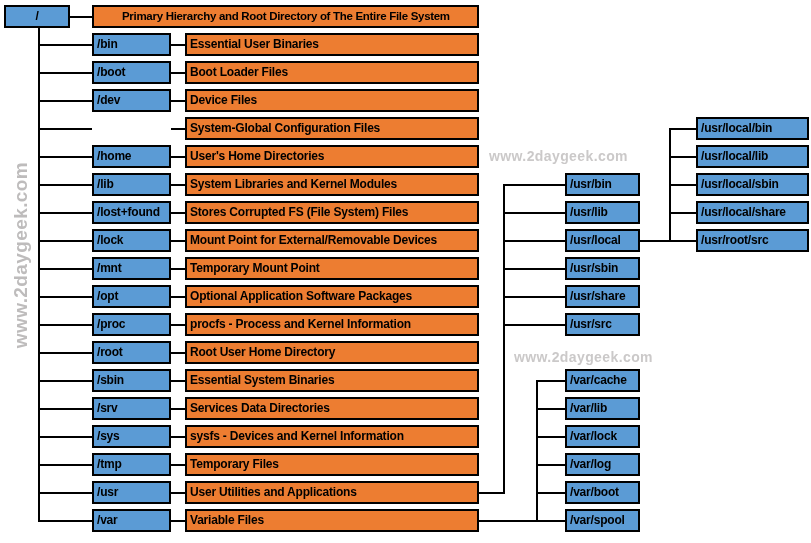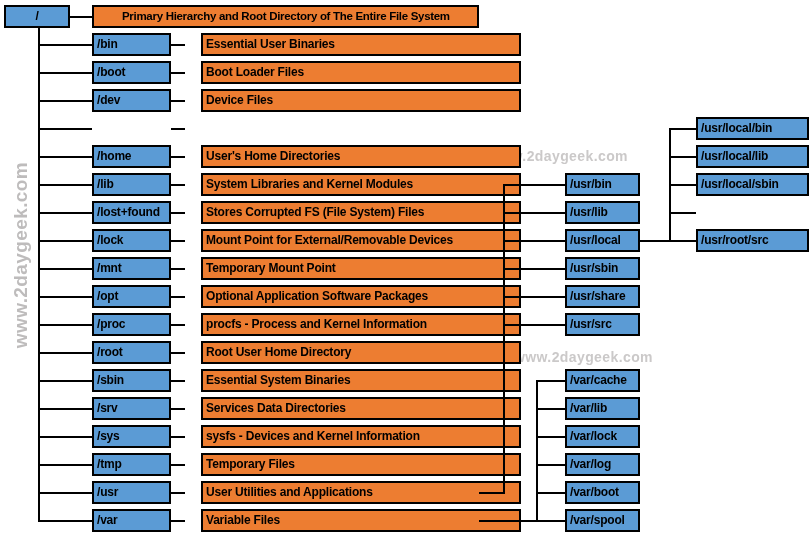--- a/index.html
+++ b/index.html
@@ -11,21 +11,21 @@
     position:absolute; box-sizing:border-box; height:23px;
     border:2px solid #000; color:#000; font-weight:bold;
     font-size:12px; letter-spacing:-0.2px; line-height:19px;
     white-space:nowrap; overflow:hidden; padding-left:3px;
   }
   .blue   { background:#5B9BD5; }
   .orange { background:#ED7D31; }
   .root-node { left:4px;  top:5px; width:66px; text-align:center; padding-left:0; }
   .root-desc { left:92px; top:5px; width:387px; font-size:11.5px; letter-spacing:-0.3px;padding-left:28px; }
   .l1  { left:92px;  width:79px;  }
-  .l1d { left:185px; width:320px;margin-left:16px; }
+  .l1d { left:185px; width:294px; }
   .c2  { left:565px; width:75px;  }
   .c3  { left:696px; width:113px; }
   .hl, .vl { position:absolute; background:#000; }
   .hl { height:2px; }
   .vl { width:2px; }
   .wm { position:absolute; font-weight:bold; color:#CBC9C9; letter-spacing:0.4px; }
   .wm-usr { left:489px; top:148px; font-size:14px; }
   .wm-var { left:514px; top:349px; font-size:14px; }
   .wm-left {
     left:-89px; top:244px; width:220px; height:22px; line-height:22px;
@@ -84,20 +84,21 @@
     <i class="hl" style="left:171px;top:492px;width:14px"></i>
   <i class="hl" style="left:38px;top:520px;width:54px"></i>
     <i class="hl" style="left:171px;top:520px;width:14px"></i>
 
   <div class="node blue l1" style="top:33px">/bin</div>
   <div class="node orange l1d" style="top:33px">Essential User Binaries</div>
   <div class="node blue l1" style="top:61px">/boot</div>
   <div class="node orange l1d" style="top:61px">Boot Loader Files</div>
   <div class="node blue l1" style="top:89px">/dev</div>
   <div class="node orange l1d" style="top:89px">Device Files</div>
+  <div class="node orange l1d" style="top:117px">System-Global Configuration Files</div>
   <div class="node blue l1" style="top:145px">/home</div>
   <div class="node orange l1d" style="top:145px">User's Home Directories</div>
   <div class="node blue l1" style="top:173px">/lib</div>
   <div class="node orange l1d" style="top:173px">System Libraries and Kernel Modules</div>
   <div class="node blue l1" style="top:201px">/lost+found</div>
   <div class="node orange l1d" style="top:201px">Stores Corrupted FS (File System) Files</div>
   <div class="node blue l1" style="top:229px">/lock</div>
   <div class="node orange l1d" style="top:229px">Mount Point for External/Removable Devices</div>
   <div class="node blue l1" style="top:257px">/mnt</div>
   <div class="node orange l1d" style="top:257px">Temporary Mount Point</div>
@@ -140,20 +141,21 @@
   <i class="vl" style="left:669px;top:128px;height:114px"></i>
   <i class="hl" style="left:669px;top:128px;width:27px"></i>
   <i class="hl" style="left:669px;top:156px;width:27px"></i>
   <i class="hl" style="left:669px;top:184px;width:27px"></i>
   <i class="hl" style="left:669px;top:212px;width:27px"></i>
   <i class="hl" style="left:669px;top:240px;width:27px"></i>
 
   <div class="node blue c3" style="top:117px">/usr/local/bin</div>
   <div class="node blue c3" style="top:145px">/usr/local/lib</div>
   <div class="node blue c3" style="top:173px">/usr/local/sbin</div>
+  <div class="node blue c3" style="top:201px">/usr/local/share</div>
   <div class="node blue c3" style="top:229px">/usr/root/src</div>
 
   <i class="hl" style="left:479px;top:520px;width:86px"></i>
   <i class="vl" style="left:536px;top:380px;height:142px"></i>
   <i class="hl" style="left:536px;top:380px;width:29px"></i>
   <i class="hl" style="left:536px;top:408px;width:29px"></i>
   <i class="hl" style="left:536px;top:436px;width:29px"></i>
   <i class="hl" style="left:536px;top:464px;width:29px"></i>
   <i class="hl" style="left:536px;top:492px;width:29px"></i>
 

